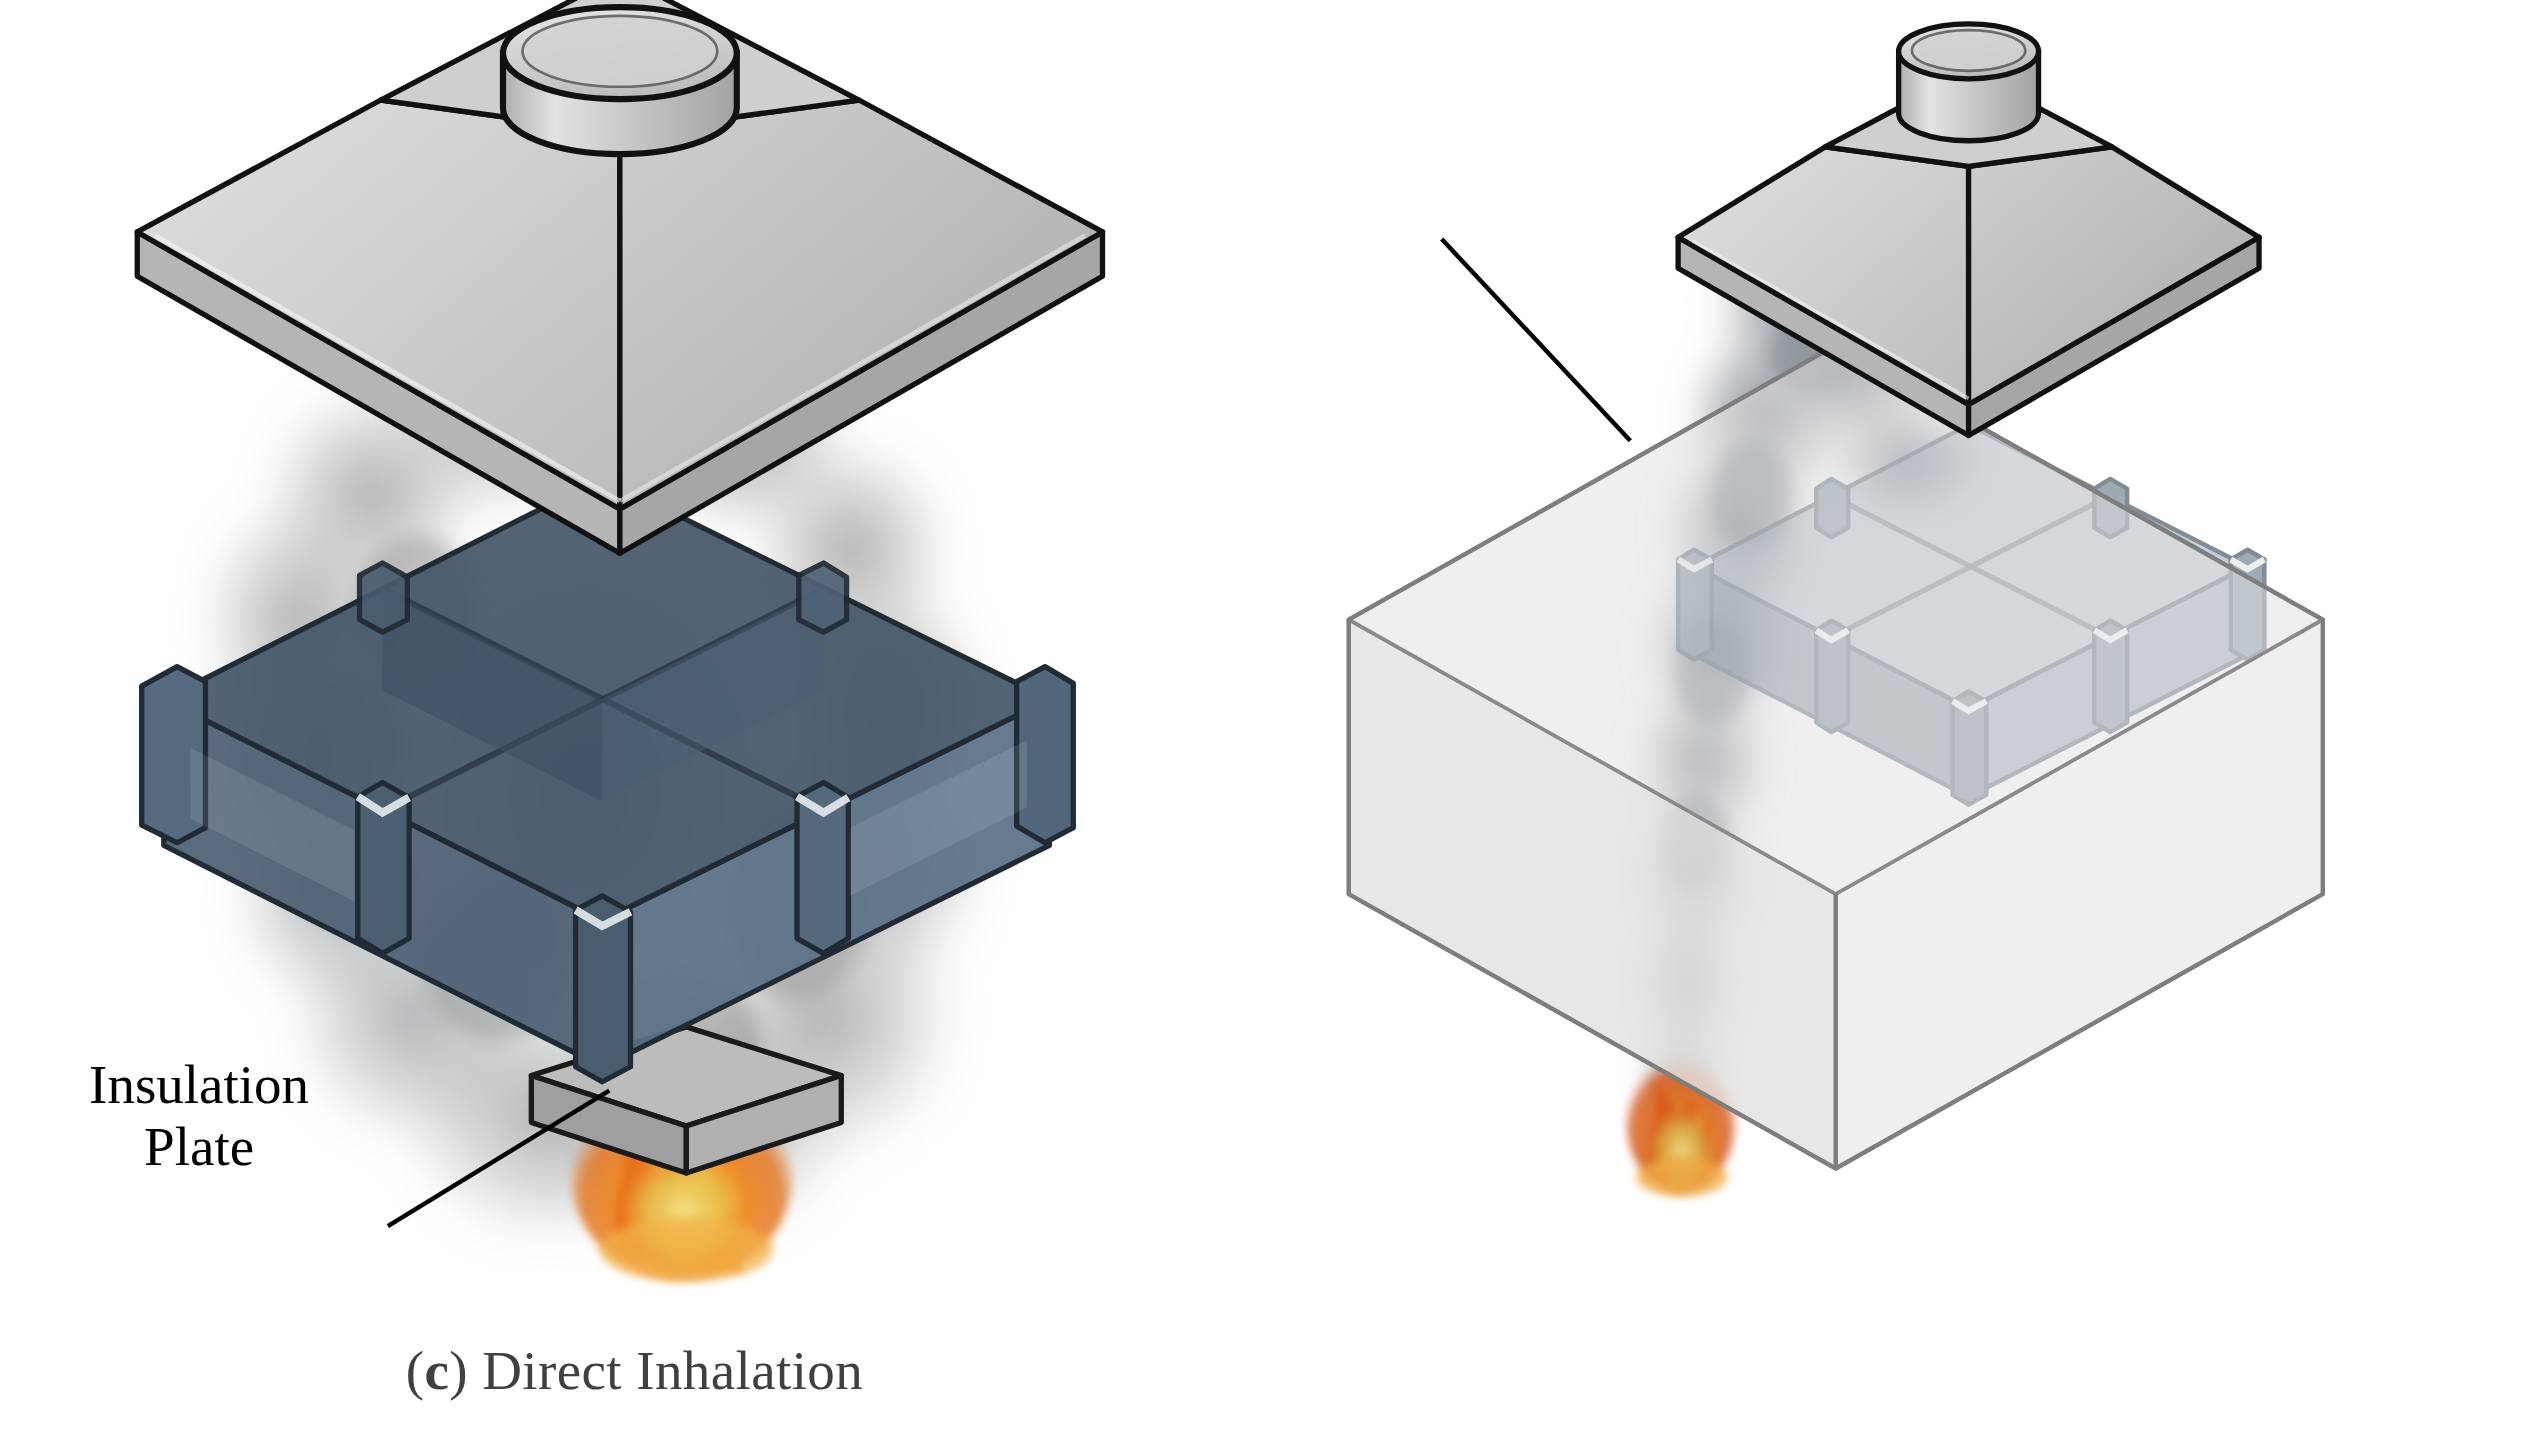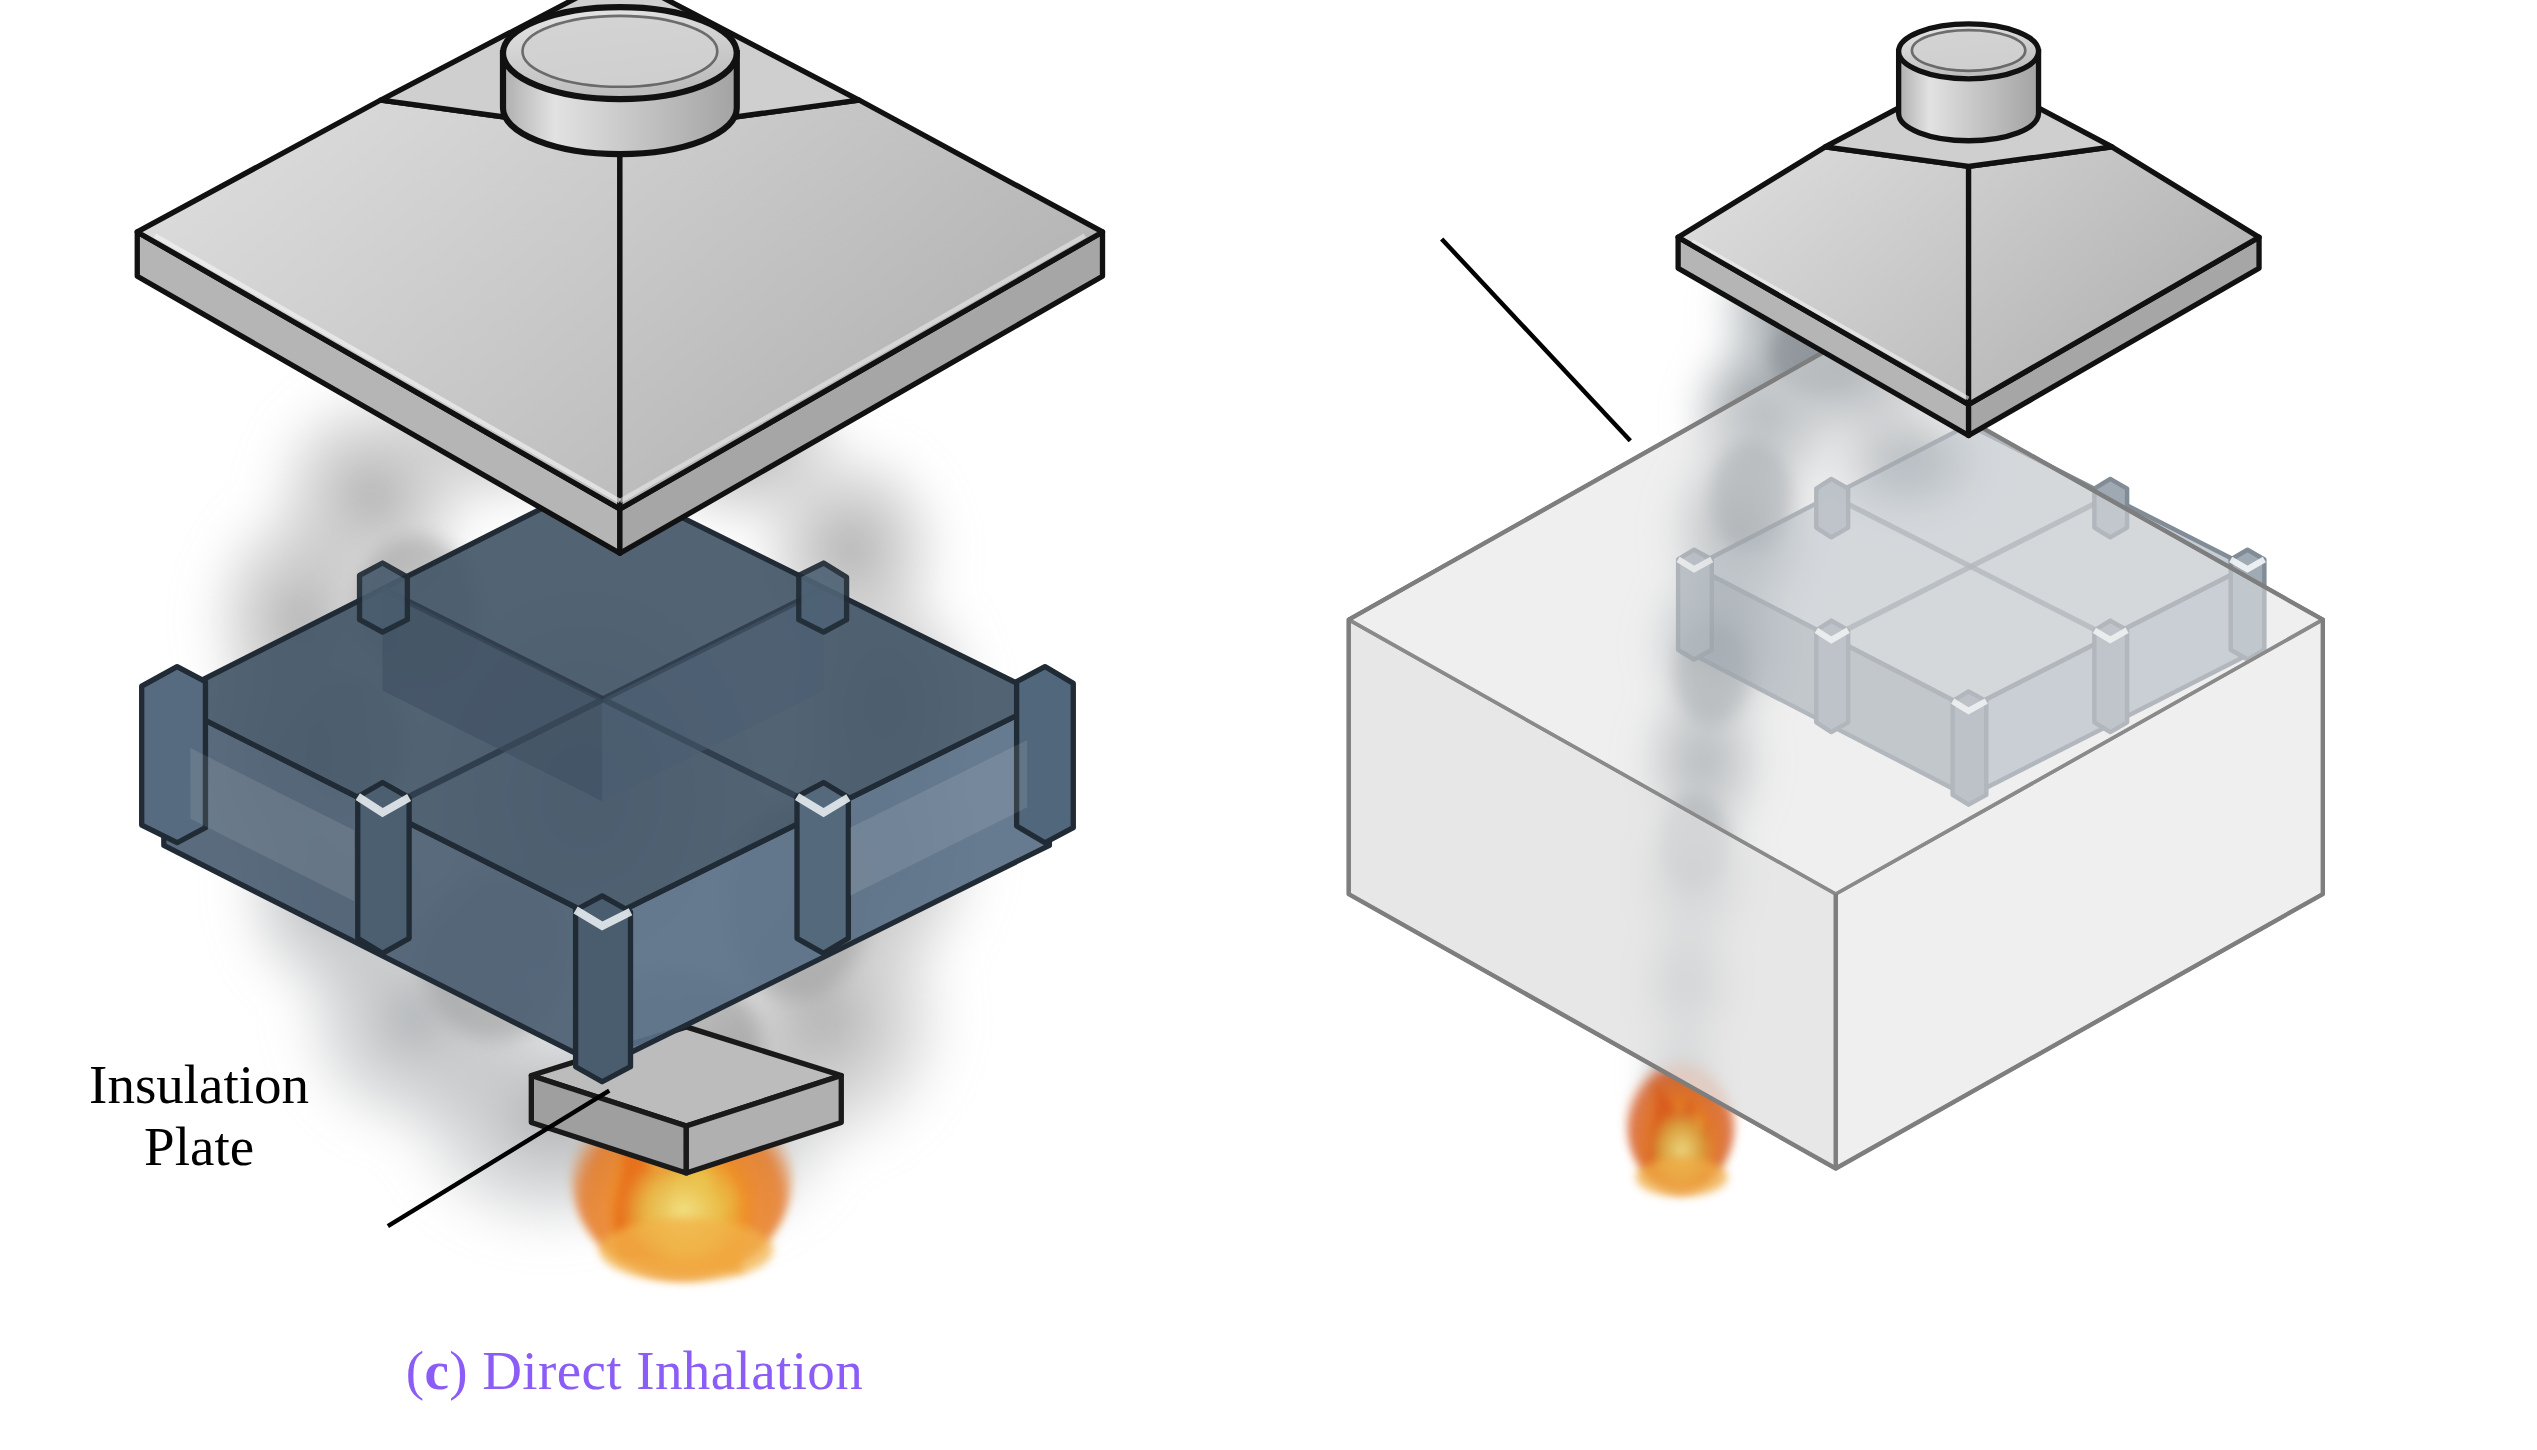--- a/index.html
+++ b/index.html
@@ -13,21 +13,21 @@
   #panel-d{left:1269px;width:1269px;}
 
   .svg-layer{position:absolute;left:0;top:0;width:100%;height:100%;overflow:visible;}
 
   
   .caption{
     position:absolute;
     width:100%;
     text-align:center;
     font-size:55px;
-    color:#8b5cf6;
+    color:#404040;
     letter-spacing:0.4px;
     white-space:nowrap;
   }
   #caption-c{top:1339px;left:0;}
   #caption-d{top:1339px;left:0;}
   .caption b{font-weight:bold;}
 
   
   .annot{
     position:absolute;

